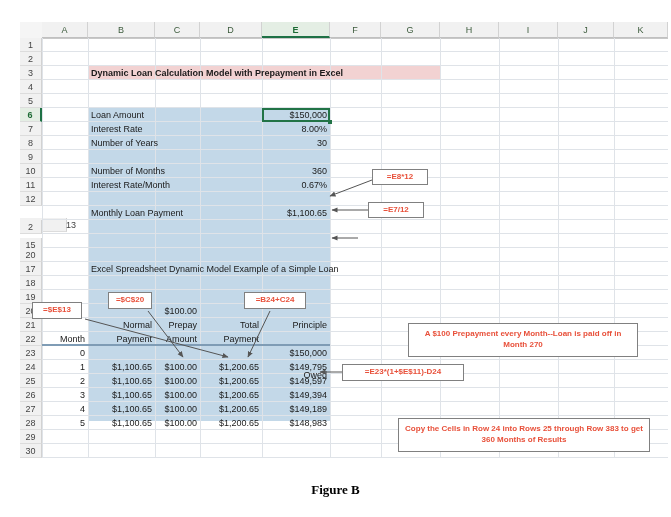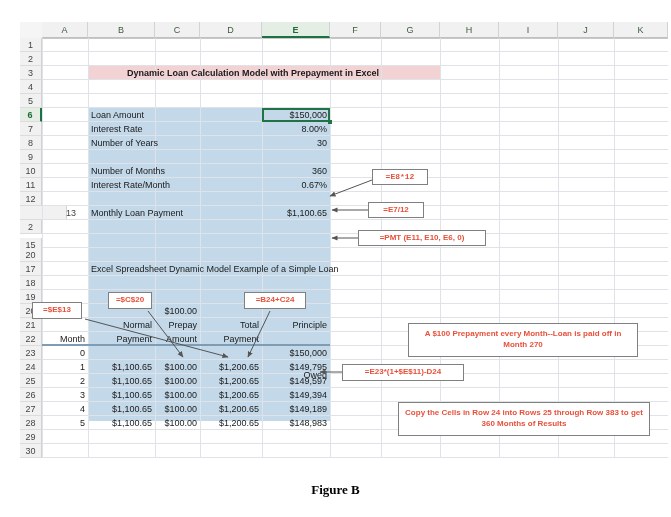--- a/index.html
+++ b/index.html
@@ -105,21 +105,21 @@
         <div class="rowhdr" style="top: 52px;">3</div>
         <div class="rowhdr" style="top: 66px;">4</div>
         <div class="rowhdr" style="top: 80px;">5</div>
         <div class="rowhdr sel" style="top: 94px;">6</div>
         <div class="rowhdr" style="top: 108px;">7</div>
         <div class="rowhdr" style="top: 122px;">8</div>
         <div class="rowhdr" style="top: 136px;">9</div>
         <div class="rowhdr" style="top: 150px;">10</div>
         <div class="rowhdr" style="top: 164px;">11</div>
         <div class="rowhdr" style="top: 178px;">12</div>
-        <div class="rowhdr" style="top: 192px; padding-left: 46px;">13</div>
+        <div class="rowhdr" style="top: 204px; padding-left: 46px;">13</div>
         <div class="rowhdr" style="top: 206px;">2</div>
         <div class="rowhdr" style="top: 224px; text-align: center;">15</div>
         <div class="rowhdr" style="top: 234px;">20</div>
         <div class="rowhdr" style="top: 248px;">17</div>
         <div class="rowhdr" style="top: 262px;">18</div>
         <div class="rowhdr" style="top: 276px;">19</div>
         <div class="rowhdr" style="top: 290px;">20</div>
         <div class="rowhdr" style="top: 304px;">21</div>
         <div class="rowhdr" style="top: 318px;">22</div>
         <div class="rowhdr" style="top: 332px;">23</div>
@@ -170,21 +170,21 @@
         <div class="hline" style="left: 22px; top: 359px; width: 626px;"></div>
         <div class="hline" style="left: 22px; top: 373px; width: 626px;"></div>
         <div class="hline" style="left: 22px; top: 387px; width: 626px;"></div>
         <div class="hline" style="left: 22px; top: 401px; width: 626px;"></div>
         <div class="hline" style="left: 22px; top: 415px; width: 626px;"></div>
         <div class="hline" style="left: 22px; top: 429px; width: 626px;"></div>
         <div class="hline" style="left: 22px; top: 443px; width: 626px;"></div>
       </div>
 
     <div id="cells">
-        <div class="cell lalign bold" style="left: 68px; top: 52px; width: 352px; margin-left: 36px;">Dynamic Loan Calculation Model with Prepayment in Excel</div>
+        <div class="cell lalign bold" style="left: 68px; top: 52px; width: 352px;">Dynamic Loan Calculation Model with Prepayment in Excel</div>
         <div class="cell lalign" style="left: 68px; top: 94px; width: 160px;">Loan Amount</div>
         <div class="cell ralign" style="left: 242px; top: 94px; width: 68px;">$150,000</div>
         <div class="cell lalign" style="left: 68px; top: 108px; width: 160px;">Interest Rate</div>
         <div class="cell ralign" style="left: 242px; top: 108px; width: 68px;">8.00%</div>
         <div class="cell lalign" style="left: 68px; top: 122px; width: 160px;">Number of Years</div>
         <div class="cell ralign" style="left: 242px; top: 122px; width: 68px;">30</div>
         <div class="cell lalign" style="left: 68px; top: 150px; width: 160px;">Number of Months</div>
         <div class="cell ralign" style="left: 242px; top: 150px; width: 68px;">360</div>
         <div class="cell lalign" style="left: 68px; top: 164px; width: 160px;">Interest Rate/Month</div>
         <div class="cell ralign" style="left: 242px; top: 164px; width: 68px;">0.67%</div>
@@ -249,34 +249,33 @@
 
       <path d="M65,305 L208,343" stroke="#555" stroke-width="1" fill="none" marker-end="url(#ah)"></path>
 
       <path d="M128,297 L163,343" stroke="#555" stroke-width="1" fill="none" marker-end="url(#ah)"></path>
 
       <path d="M250,297 L228,343" stroke="#555" stroke-width="1" fill="none" marker-end="url(#ah)"></path>
 
       <path d="M322,358 L300,358" stroke="#555" stroke-width="1" fill="none" marker-end="url(#ah)"></path>
     </svg>
 
-    <div class="callout" style="left:352px;top:155px;width:56px;height:16px;font-family:Liberation Mono, monospace;">=E8*12</div>
+    <div class="callout" style="left:352px;top:155px;width:56px;height:16px;">=E8*12</div>
 
     <div class="callout" style="left:348px;top:188px;width:56px;height:16px;">=E7/12</div>
 
-    <div class="callout" style="left:338px;top:216px;width:128px;height:16px;">=PMT  (E11, E10, E6, 0)</div>
 
     <div class="callout" style="left:12px;top:288px;width:50px;height:17px;">=$E$13</div>
 
     <div class="callout" style="left:88px;top:278px;width:44px;height:17px;">=$C$20</div>
 
     <div class="callout" style="left:224px;top:278px;width:62px;height:17px;">=B24+C24</div>
 
     <div class="callout" style="left:322px;top:350px;width:122px;height:17px;">=E23*(1+$E$11)-D24</div>
 
     <div class="callout wide" style="left:388px;top:292px;width:230px;height:34px;margin-top:17px;">A $100 Prepayment every Month--Loan is paid off in Month 270</div>
 
-    <div class="callout wide" style="left:378px;top:388px;width:252px;height:34px;">Copy the Cells in Row 24 into Rows 25 through Row 383 to get 360 Months of Results</div>
+    <div class="callout wide" style="left:378px;top:404px;width:252px;height:34px;">Copy the Cells in Row 24 into Rows 25 through Row 383 to get 360 Months of Results</div>
 
   </div>
 
   <div id="caption">Figure B</div>
 </div>
 
 </body></html>

